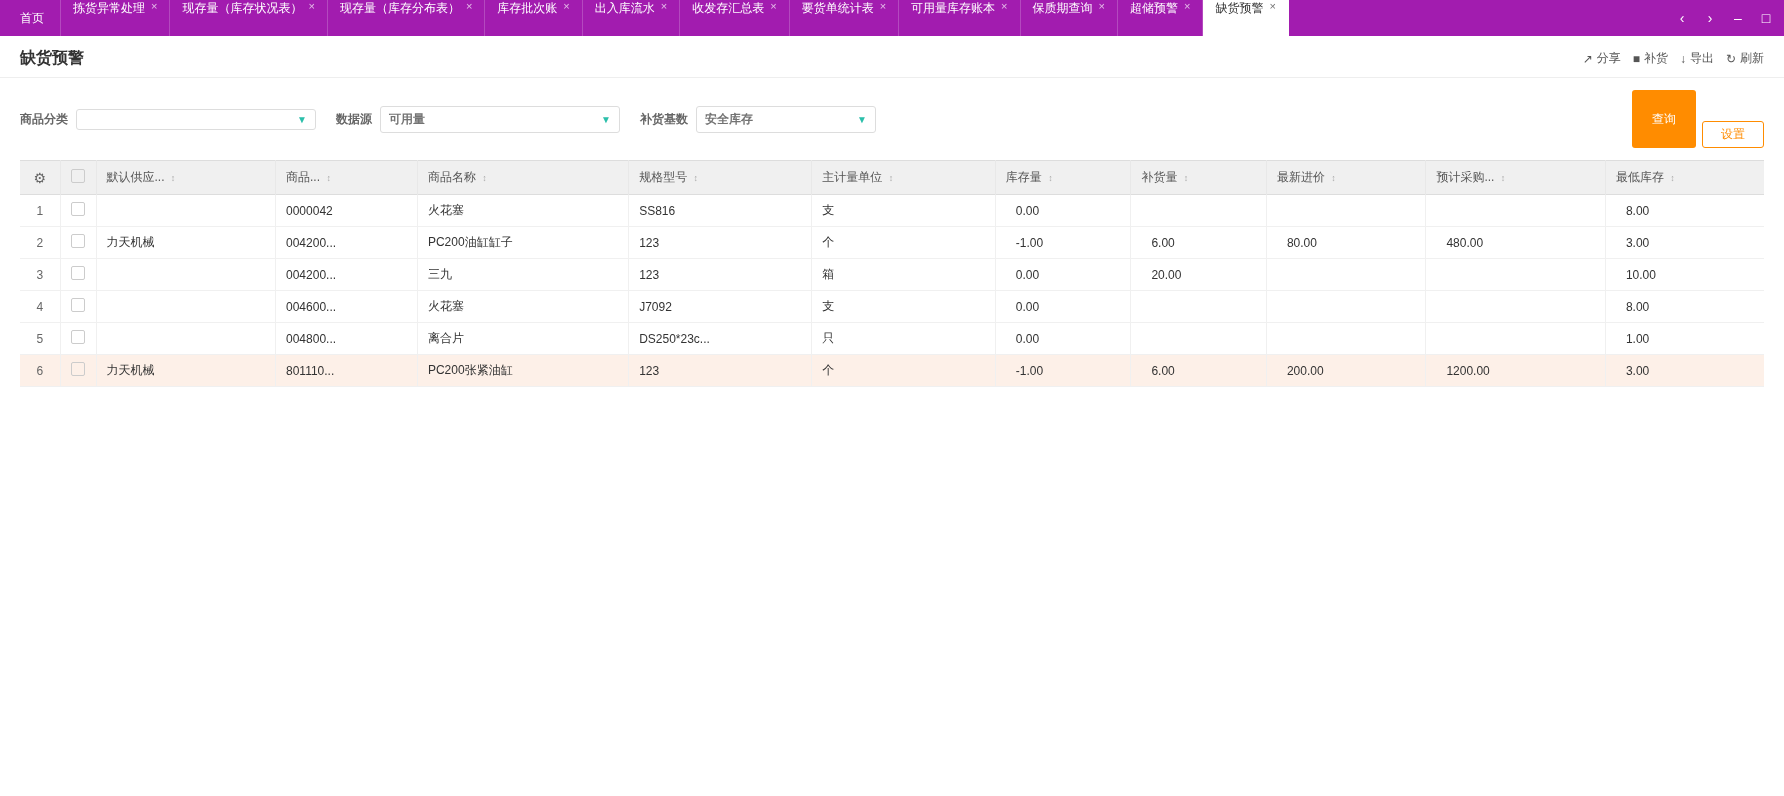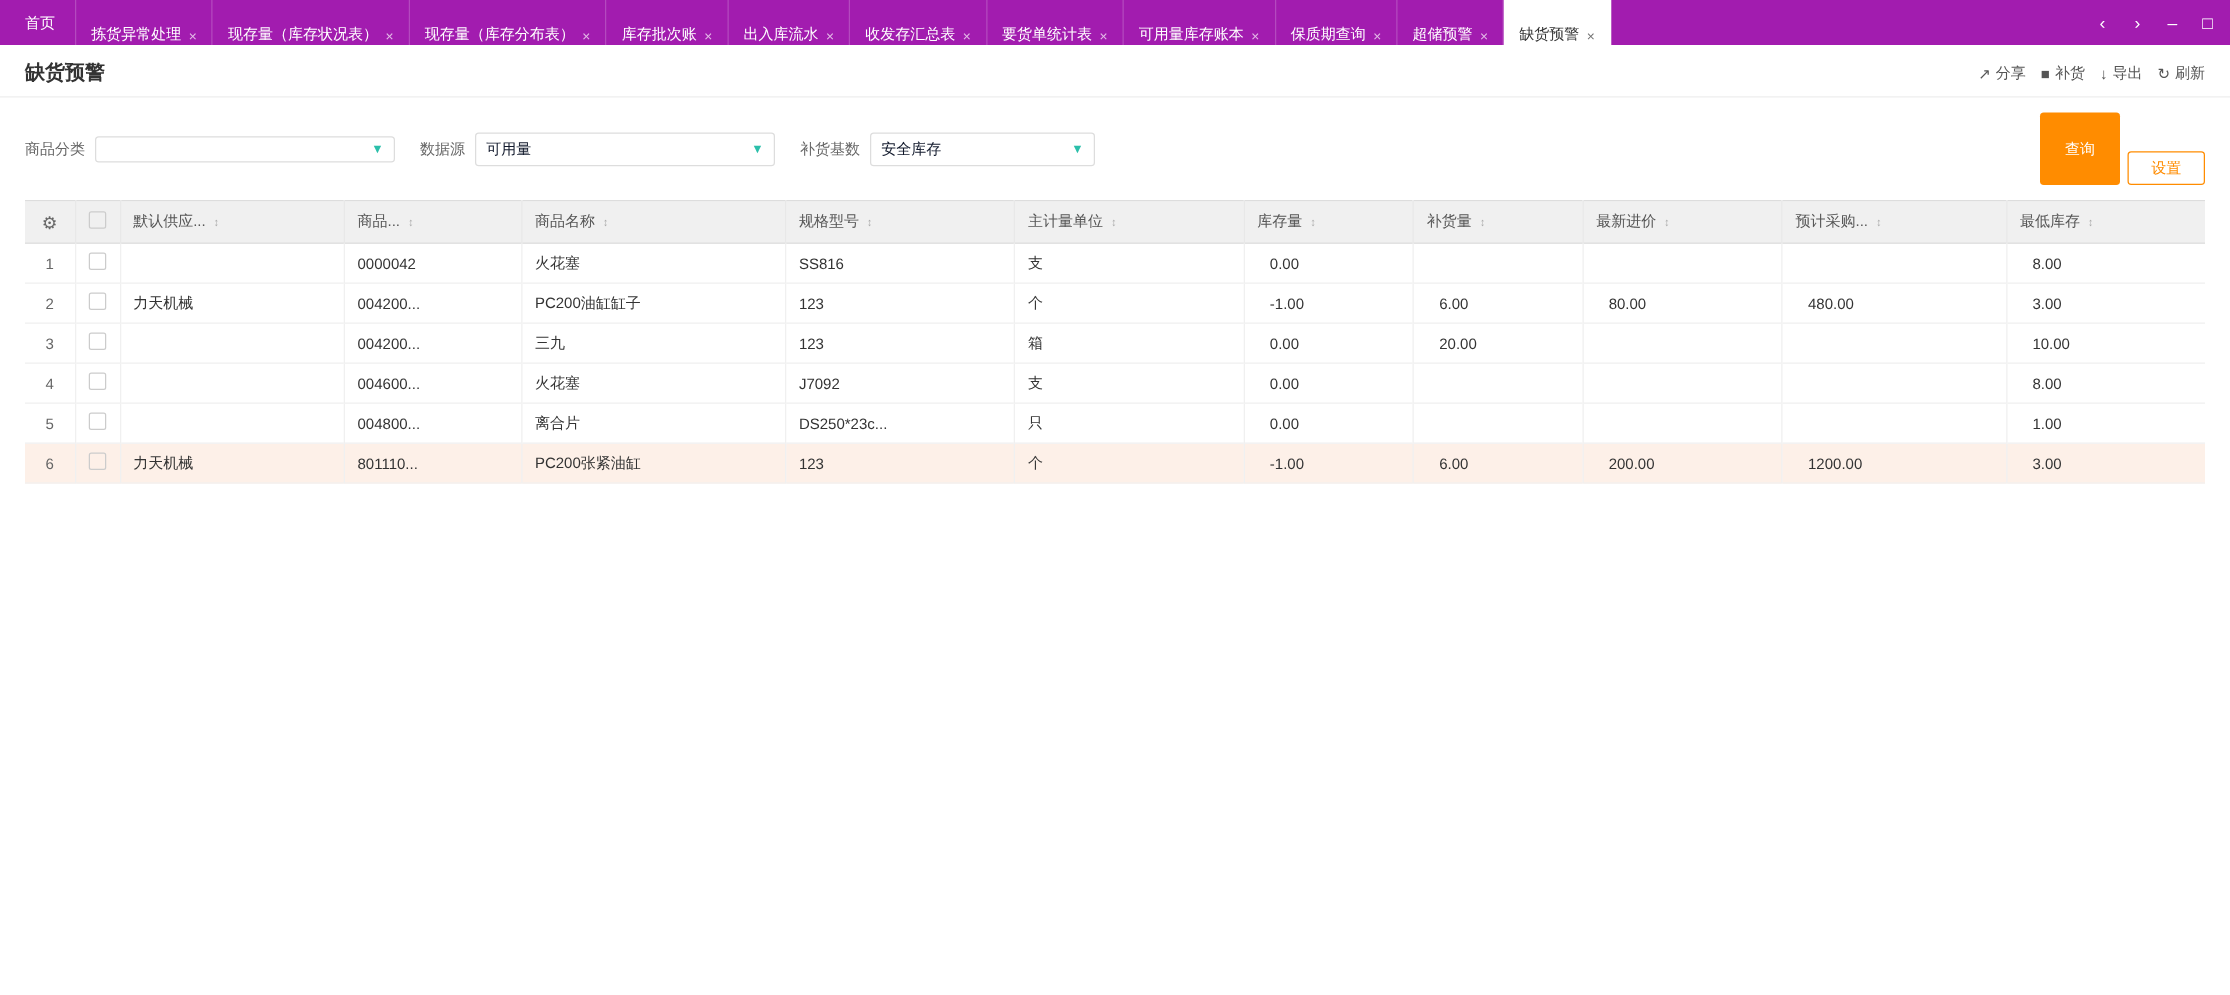--- a/index.html
+++ b/index.html
@@ -9,21 +9,21 @@
     .tab-bar {
       display: flex;
       align-items: center;
       background: #a21caf;
       height: 36px;
       padding: 0 4px;
       overflow: hidden;
     }
     .tab-item {
       display: flex;
-      align-items: flex-end;
+      align-items: flex-start;
       padding: 0 12px;
       height: 36px;
       cursor: pointer;
       color: #fff;
       font-size: 12px;
       white-space: nowrap;
       border-right: 1px solid rgba(255,255,255,0.2);
     }
     .tab-item.active { background: #fff; color: #333; }
     .tab-close {
@@ -96,40 +96,41 @@
       display: flex;
       align-items: center;
       padding: 12px 20px;
       gap: 20px;
       flex-wrap: wrap;
     }
     .filter-group {
       display: flex;
       align-items: center;
       gap: 8px;
+      font-weight: bold;
     }
     .filter-label {
       color: #666;
       font-size: 12px;
       white-space: nowrap;
     }
     .filter-select {
       display: flex;
       align-items: center;
       border: 1px solid #ddd;
       border-radius: 3px;
       padding: 4px 8px;
       min-width: 200px;
       background: #fff;
       cursor: pointer;
       font-size: 12px;
       justify-content: space-between;
     }
     .filter-select-arrow { color: #2bbfaa; font-size: 10px; }
-    .filter-value { color: #0f172a; }
+    .filter-value { color: #737373; }
 
     .filter-actions {
       display: flex;
       flex-direction: row;
       gap: 6px;
       margin-left: auto;
     }
     .btn-query {
       background: #ff8c00;
       color: #fff;

